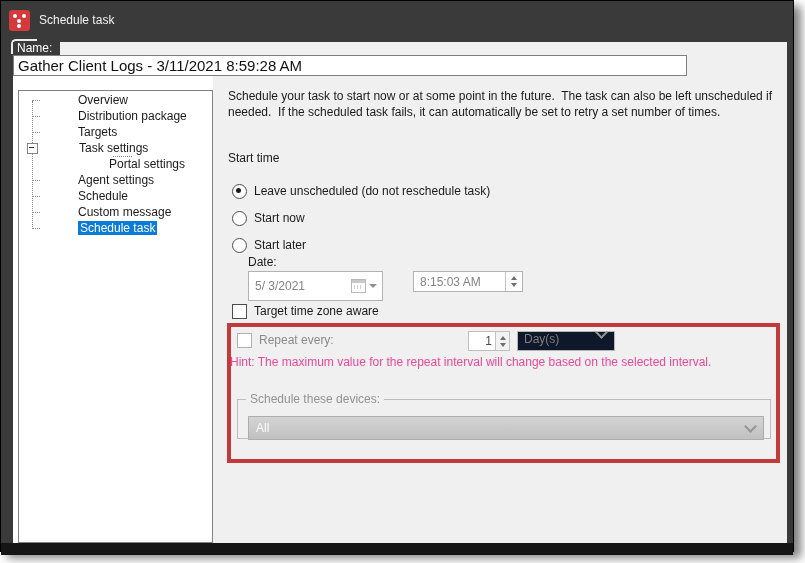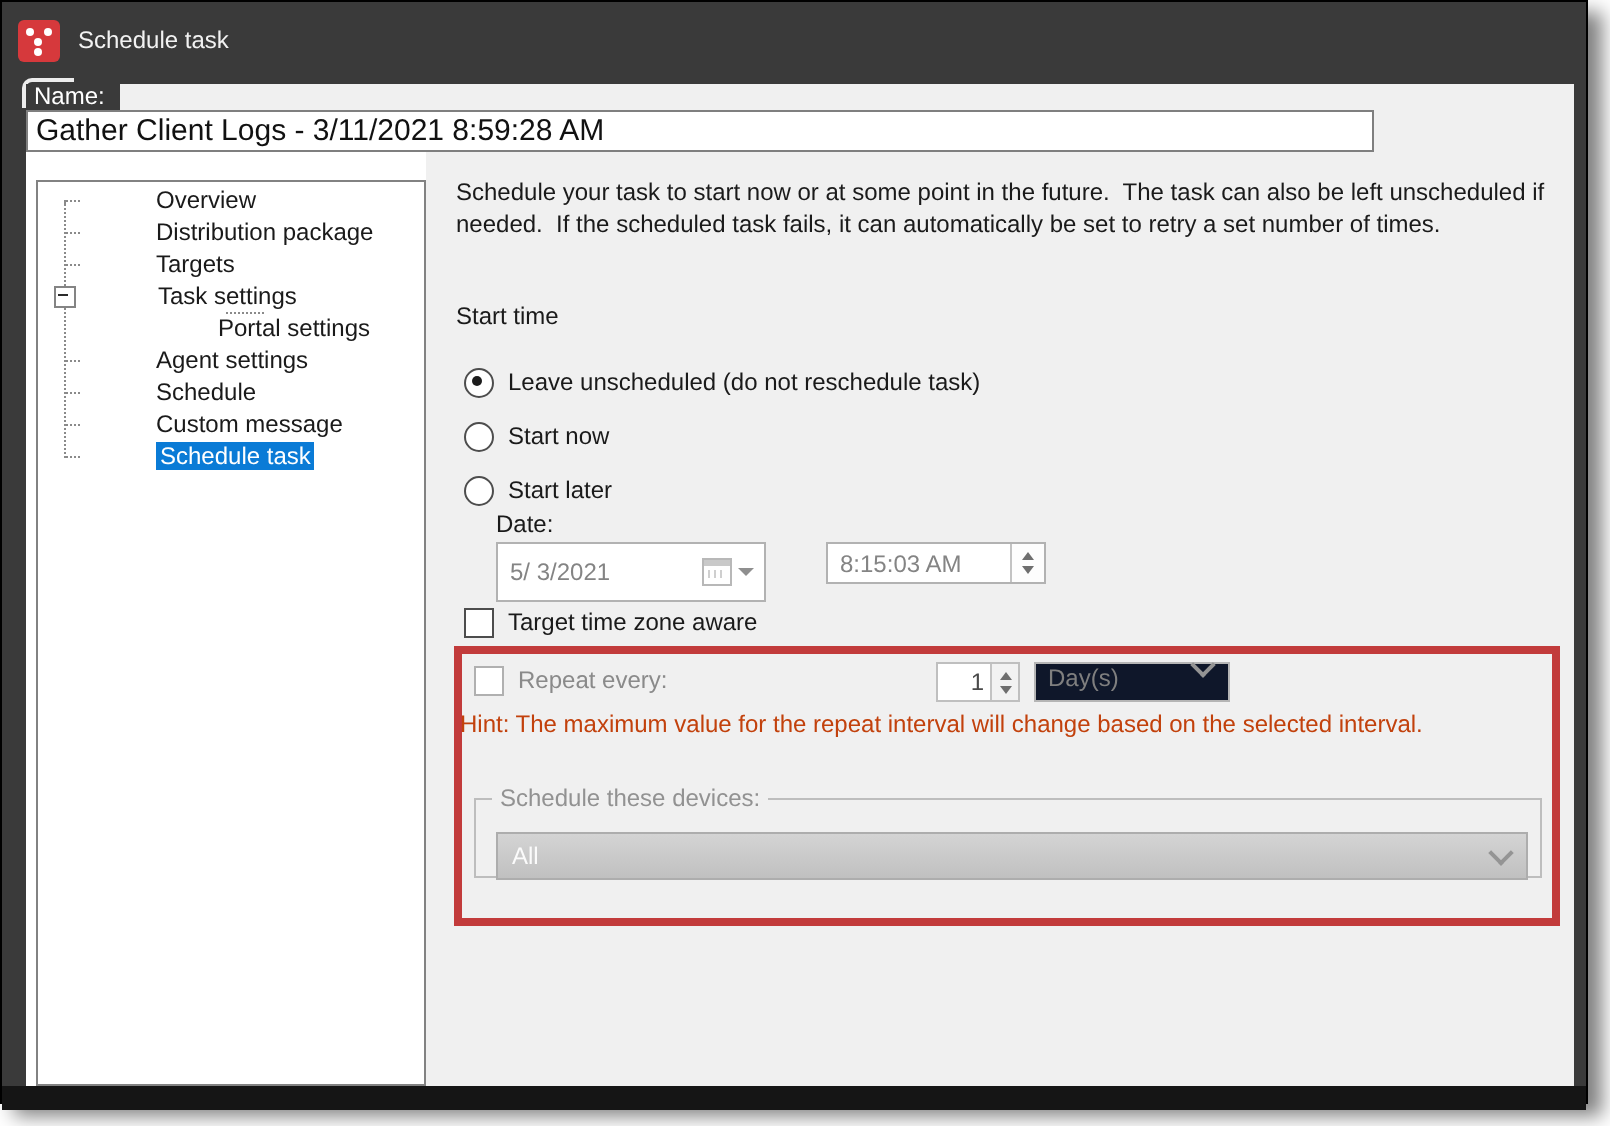--- a/index.html
+++ b/index.html
@@ -79,21 +79,21 @@
 
   .num-spin{left:468px;top:331px;width:42px;height:20px;background:#fff;border:1px solid #bfbfbf;
             display:flex;align-items:center;color:#4a4a4a;}
   .num-spin .txt{flex:1;text-align:right;padding-right:3px;}
   .num-spin .spin{width:13px;background:#f2f2f2;}
   .unit-combo{left:517px;top:331px;width:98px;height:20px;background:#0f172a;border:1px solid #b5b5b5;
               display:flex;align-items:flex-start;color:#7f7f7f;}
   .unit-combo .txt{flex:1;padding-left:6px;}
   .chev{width:7px;height:7px;border-right:2px solid #949494;border-bottom:2px solid #949494;
         transform:rotate(45deg);margin:-4px 8px 0 0;flex:none;}
-  .hint{left:230px;top:355px;width:545px;color:#c2410c;}
+  .hint{left:230px;top:355px;width:545px;color:#ec4899;}
 
   .group-box{left:237px;top:399px;width:534px;height:40px;border:1px solid #bdbdbd;}
   .group-label{position:absolute;left:8px;top:-8px;background:#f0f0f0;padding:0 4px;color:#929292;}
   .all-combo{position:absolute;left:10px;top:16px;width:514px;height:22px;border:1px solid #adadad;
              background:linear-gradient(#d4d4d4,#c0c0c0);display:flex;align-items:center;color:#fbfbfb;}
   .all-combo .txt{flex:1;padding-left:7px;}
 </style>
 </head>
 <body>
 

